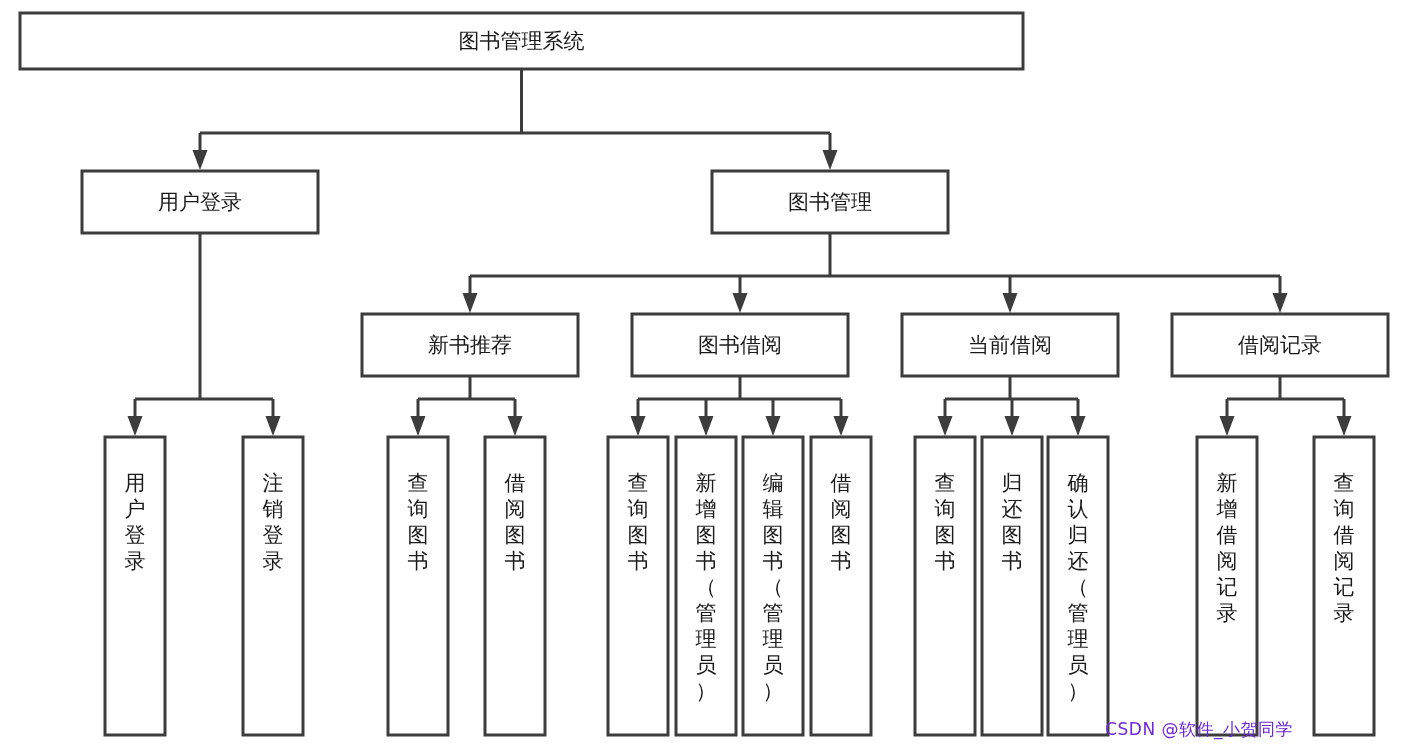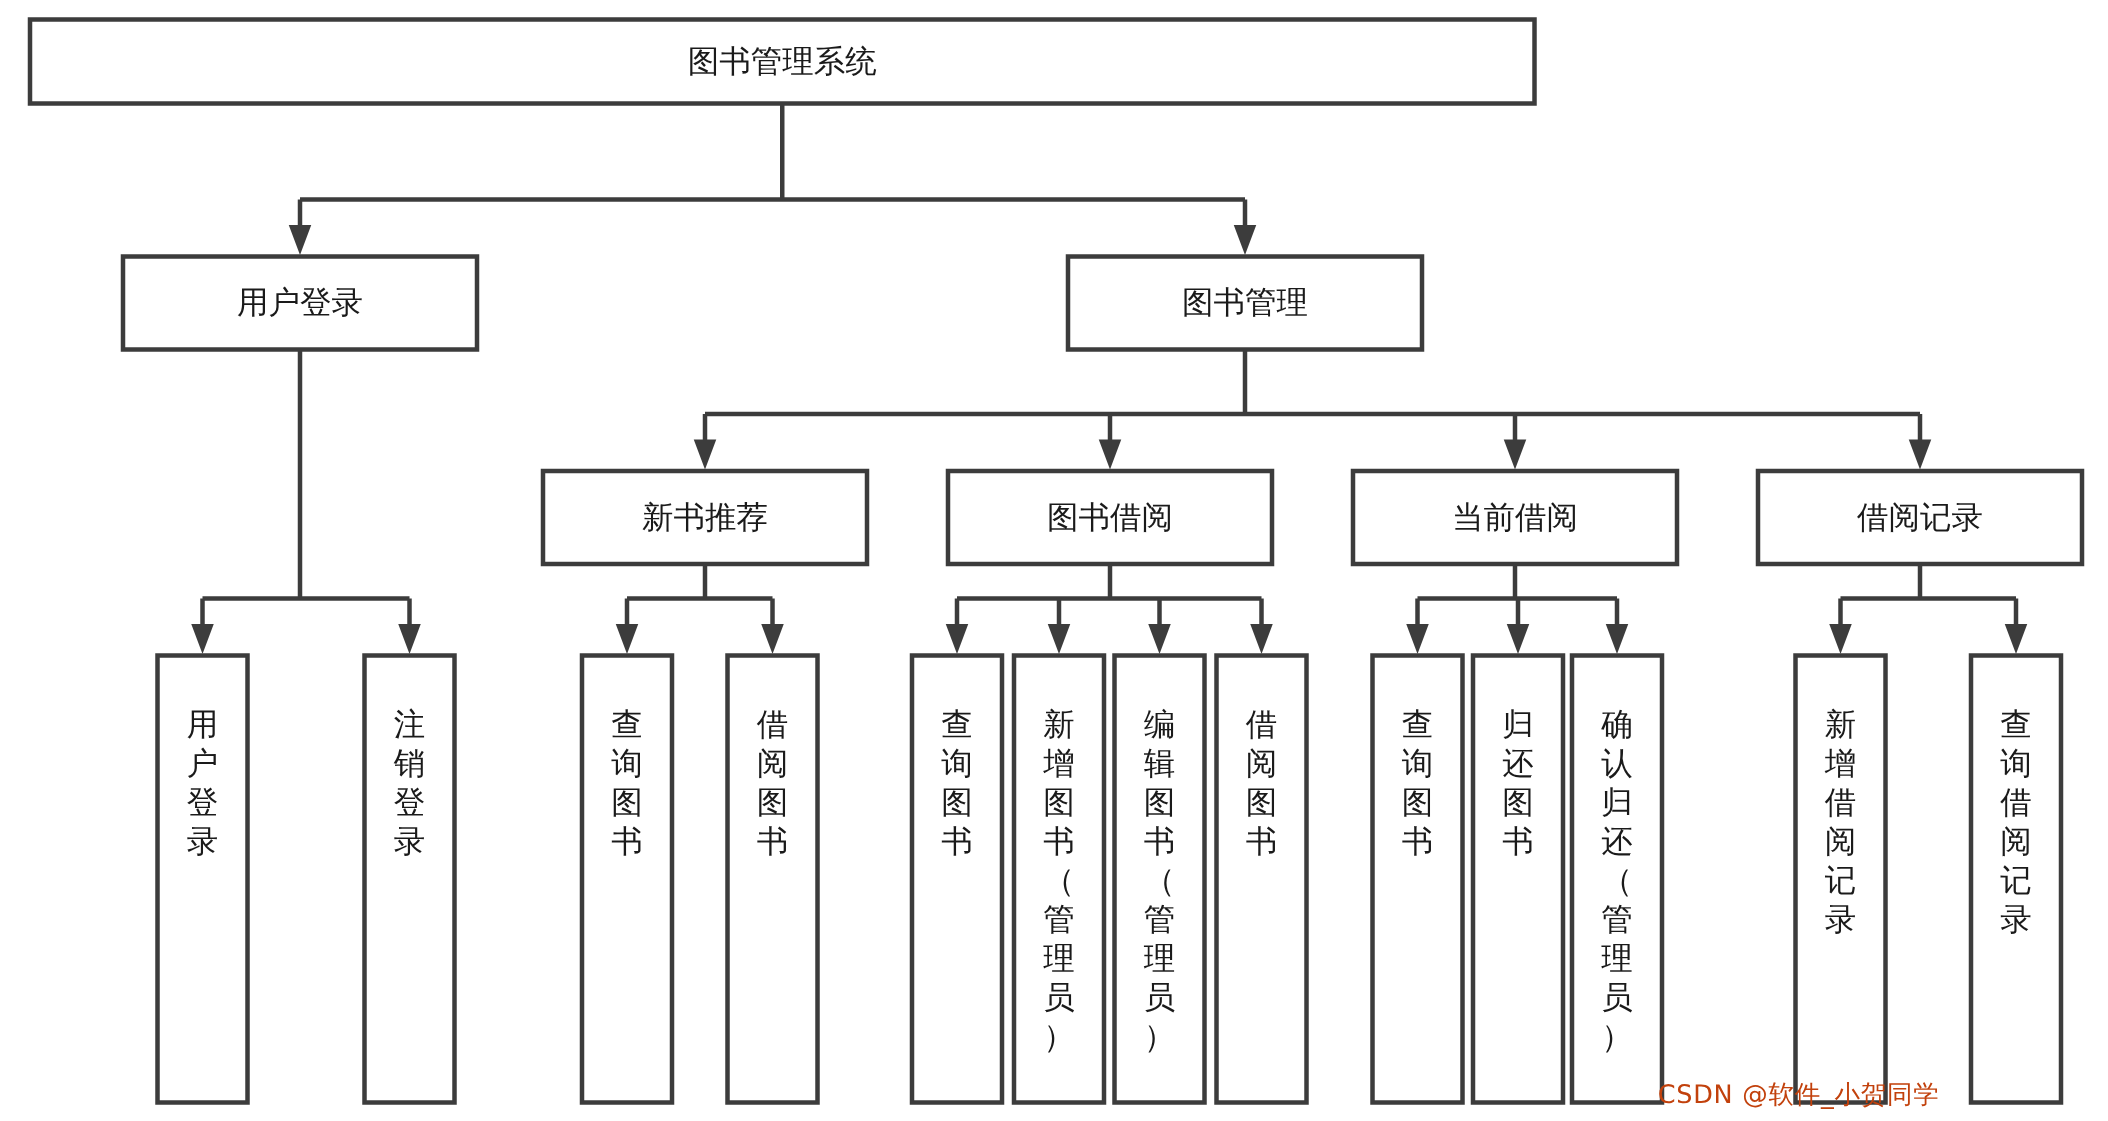--- a/index.html
+++ b/index.html
@@ -54,21 +54,21 @@
   .arrow-head {
     fill: #3c3c3c;
     stroke: none;
   }
   .watermark-text {
     position: absolute;
     right: 8px;
     bottom: 6px;
     font-family: "DejaVu Sans", "Liberation Sans", sans-serif;
     font-size: 17px;
-    color: #c2410c;
+    color: #6d28d9;
     white-space: nowrap;
     letter-spacing: 0.5px;
     user-select: none;
   }
 </style>
 </head>
 <body>
 
 <div id="diagram-root">
   <svg class="diagram-canvas" viewBox="0 0 1405 747">

